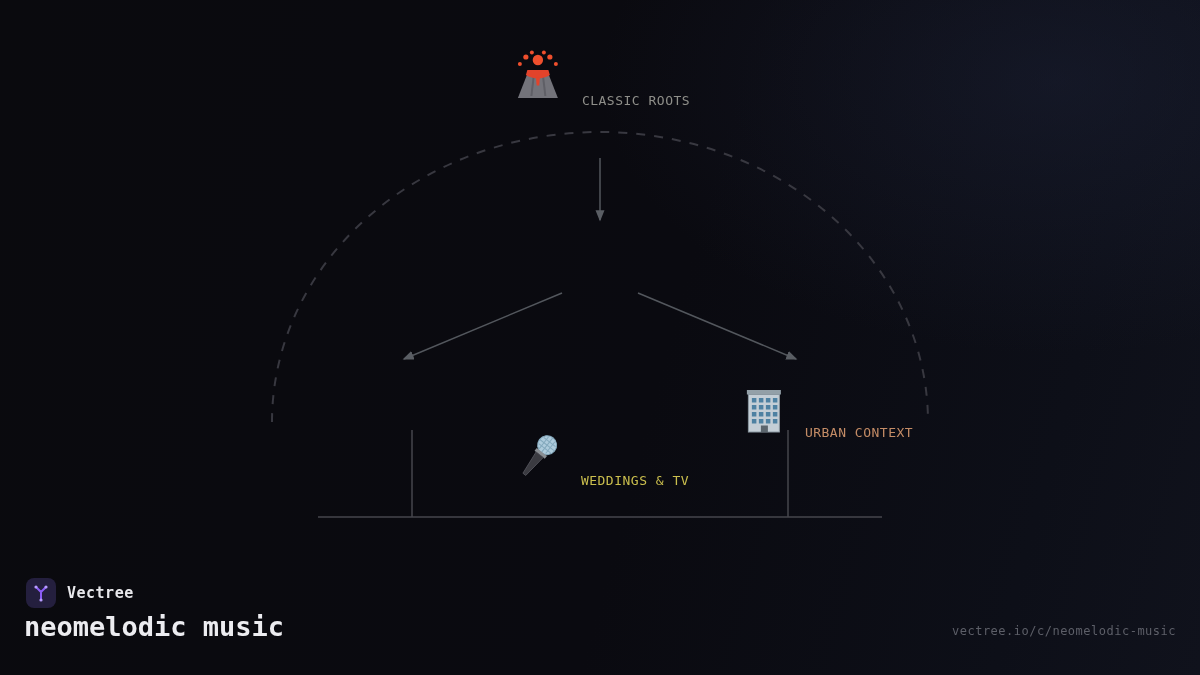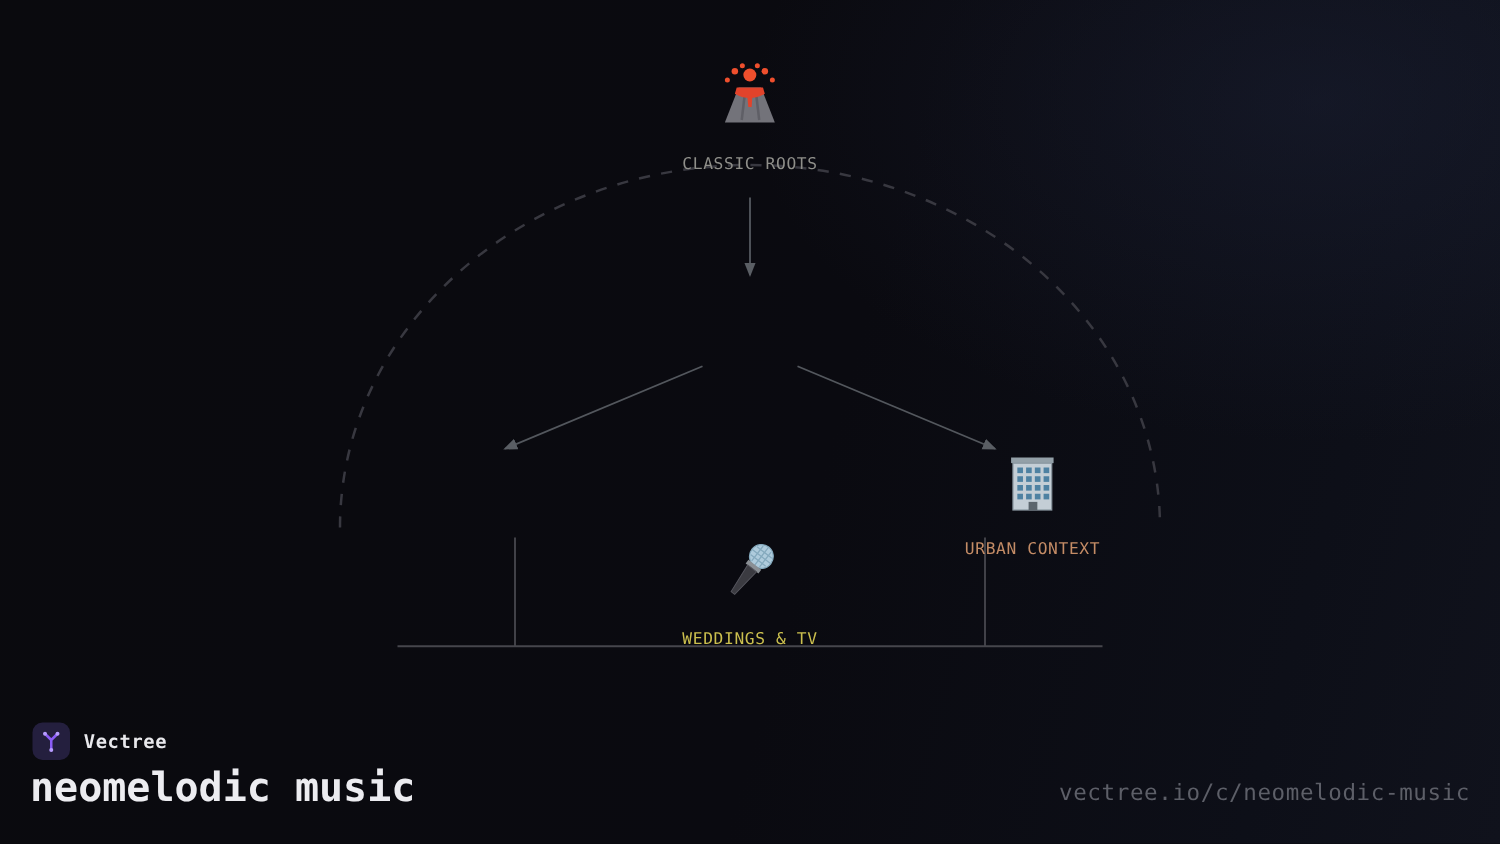--- a/index.html
+++ b/index.html
@@ -16,22 +16,22 @@
   }
   .wires {
     position: absolute;
     left: 0; top: 0;
     pointer-events: none;
   }
   .node {
     position: absolute;
     transform: translateX(-50%);
     display: flex;
-    flex-direction: column;
-    align-items: center;
+    flex-direction: row;
+    align-items: flex-end;
     gap: 16px;
   }
   .node .label {
     font-size: 13px;
     letter-spacing: 0.5px;
     white-space: nowrap;
   }
   .brand-row {
     position: absolute;
     left: 26px;
@@ -53,31 +53,31 @@
   .brand-name {
     font-size: 15px;
     font-weight: bold;
     color: #e8e8ec;
     letter-spacing: 0.5px;
   }
   .page-title {
     position: absolute;
     left: 24px;
     top: 611px;
-    font-size: 32px;
+    font-size: 27px;
     font-weight: bold;
     color: #ececf0;
     letter-spacing: 0px;
     white-space: nowrap;
   }
   .page-url {
     position: absolute;
     right: 24px;
     top: 624px;
-    font-size: 18px;
+    font-size: 12px;
     color: #5d5f68;
     letter-spacing: 0.5px;
   }
 </style>
 </head>
 <body>
 
 <div class="stage">
 
   <svg class="wires" width="1200" height="675" viewBox="0 0 1200 675">
@@ -128,21 +128,21 @@
           <path d="M19.5 8 H34.5 M17.8 12 H36.2 M19.5 16 H34.5" stroke="#84a9bd" stroke-width="1"></path>
           <path d="M23 4.5 V19.5 M27 2.8 V21.2 M31 4.5 V19.5" stroke="#84a9bd" stroke-width="1"></path>
           <rect x="20.5" y="20.5" width="13" height="3.6" fill="#8a8f94"></rect>
           <path d="M22.5 24.1 L31.5 24.1 L28.8 49 L25.2 49 Z" fill="#3b3b41" stroke="#55555d" stroke-width="0.8"></path>
         </g>
       </svg>
     </div>
     <div class="label" style="color: rgb(203, 191, 78);">WEDDINGS &amp; TV</div>
   </div>
 
-  <div class="node" style="left:826px; top:362px">
+  <div class="node" style="left:826px; top:386px">
     <div>
       <svg width="50" height="50" viewBox="0 0 50 50">
         <rect x="8" y="4" width="34" height="4.5" fill="#93a0a8"></rect>
         <rect x="9.5" y="8.5" width="31" height="37.5" fill="#c4ced6" stroke="#8b98a1" stroke-width="1"></rect>
         <g fill="#4e81a2">
           <rect x="13" y="12" width="4.5" height="4.5"></rect>
             <rect x="20" y="12" width="4.5" height="4.5"></rect>
             <rect x="27" y="12" width="4.5" height="4.5"></rect>
             <rect x="34" y="12" width="4.5" height="4.5"></rect>
           <rect x="13" y="19" width="4.5" height="4.5"></rect>

